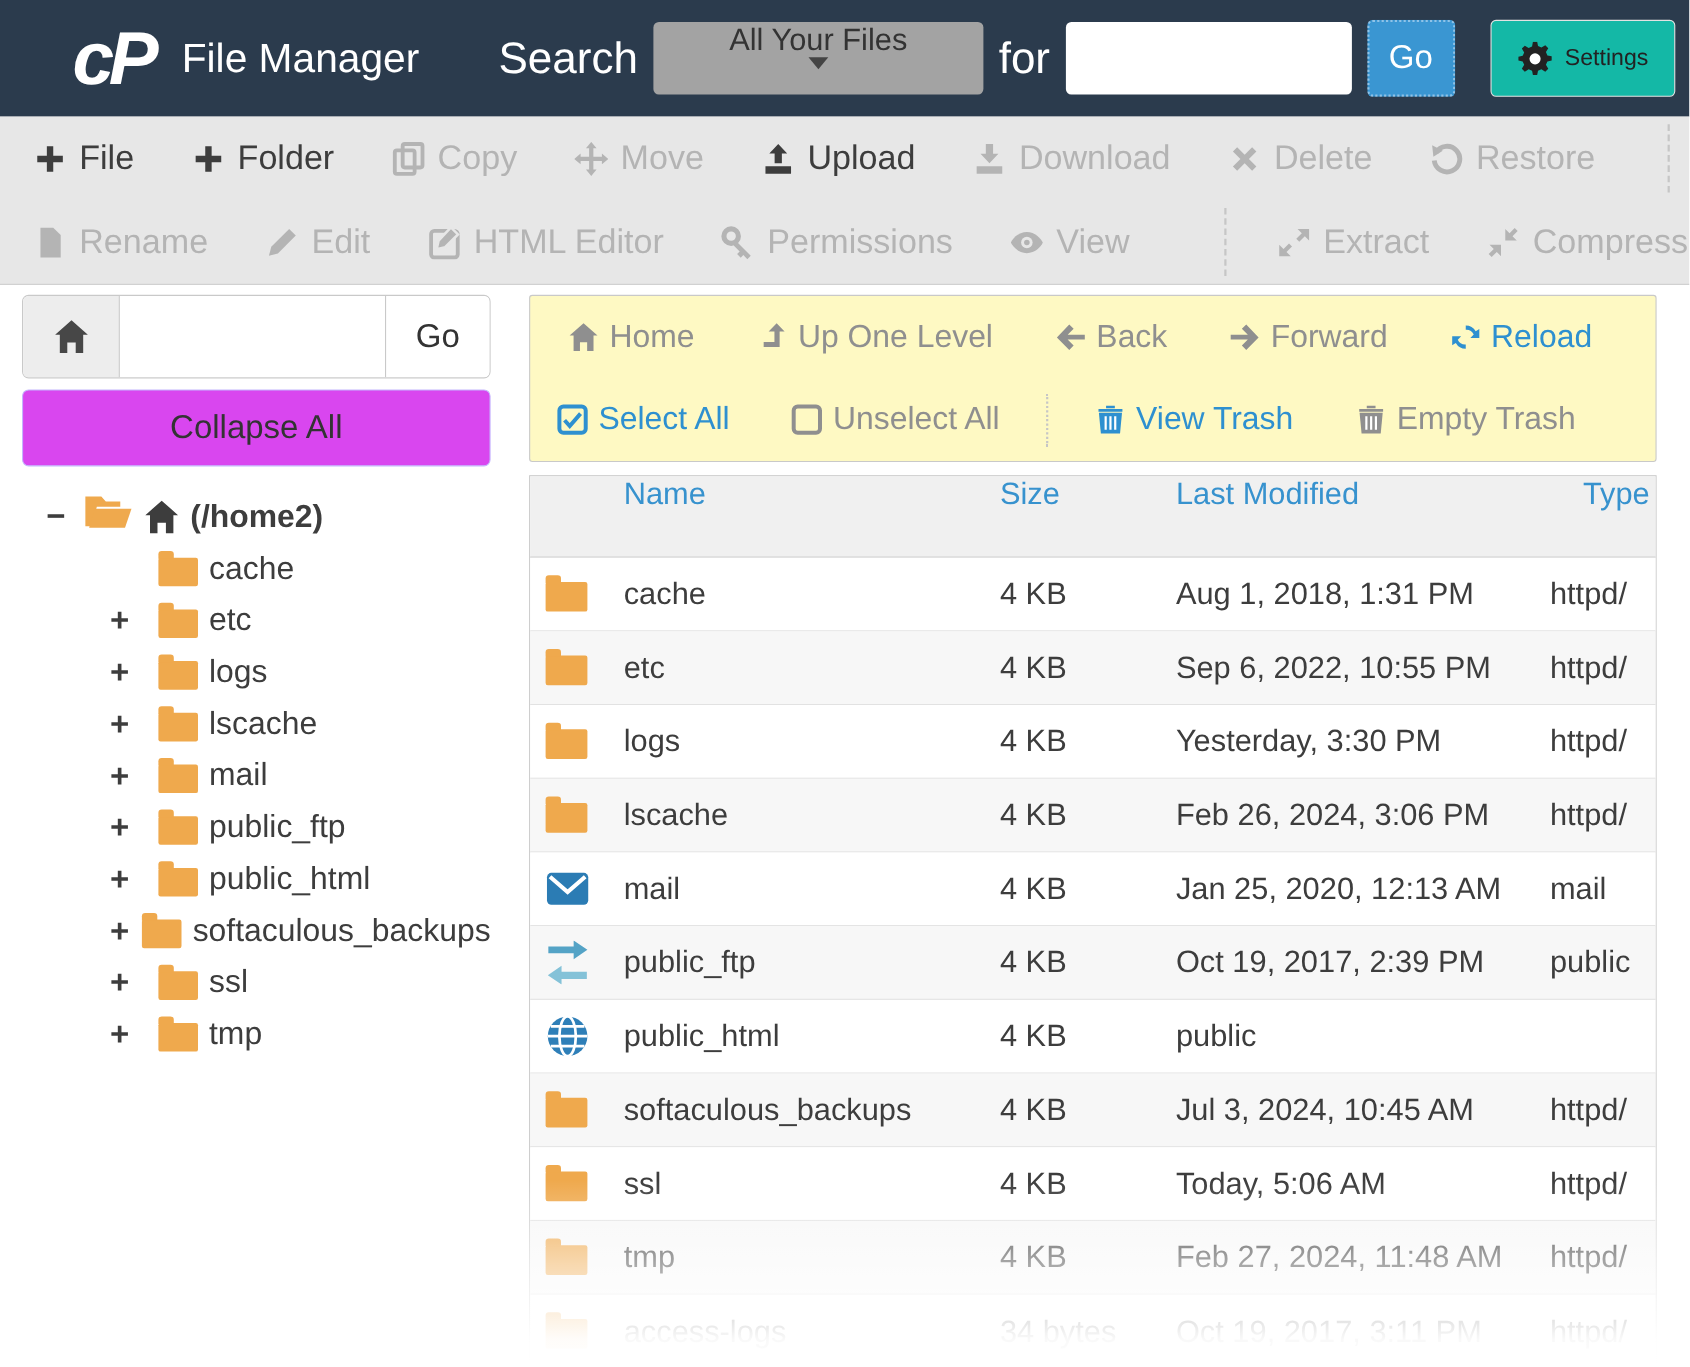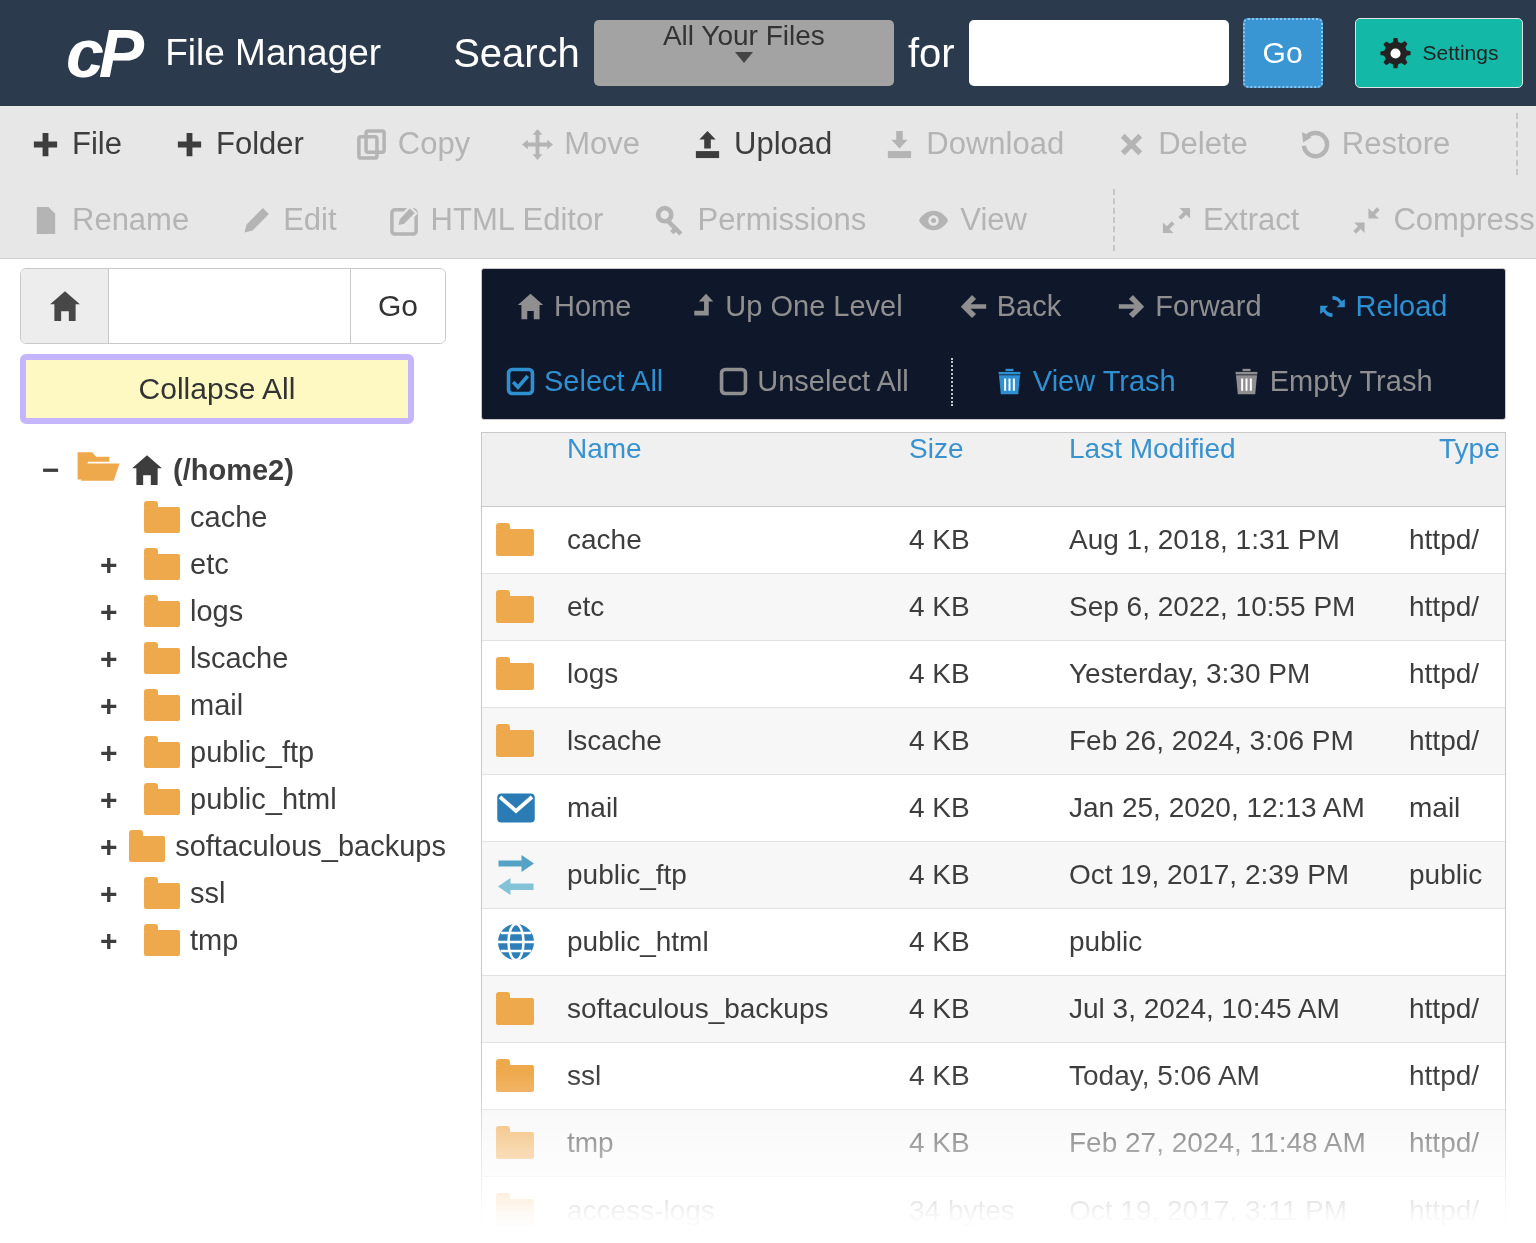--- a/index.html
+++ b/index.html
@@ -33,35 +33,35 @@
   .icon { display:inline-flex; align-items:center; }
   .icon svg { width:31px; height:31px; fill:currentColor; }
 
   
   .sidebar { position:absolute; left:20px; top:268px; width:426px; }
   .path-group { display:flex; height:76px; border:1px solid #c9c9c9; border-radius:6px; overflow:hidden; background:#fff; }
   .home-seg { width:88px; background:#ededed; border-right:1px solid #c9c9c9; display:flex; align-items:center; justify-content:center; }
   .home-seg svg { width:34px; height:34px; fill:#474747; }
   .path-input { flex:1; border:none; font-size:28px; padding:0 14px; min-width:0; }
   .go-seg { width:95px; background:#fff; border:none; border-left:1px solid #c9c9c9; font-family:inherit; font-size:30px; color:#333; }
-  .collapse-btn { margin-top:10px; width:394px; height:70px; background:#fef9c3; border:6px solid #c4b5fd; border-radius:6px;
+  .collapse-btn { margin-top:10px; width:426px; height:70px; background:#d946ef; border:1px solid #c4b5fd; border-radius:6px;
     font-family:inherit; font-size:30px; color:#333; }
   .tree { margin-top:22px; font-size:29px; color:#3d3d3d; }
   .tree-root { display:flex; align-items:center; gap:9px; margin-left:22px; font-weight:bold; height:48px; }
   .tree-root .rhouse { width:34px; height:34px; fill:#3d3d3d; }
   .toggle { display:inline-block; width:34px; font-weight:bold; font-size:30px; text-align:left; color:#3d3d3d; }
   .tree ul { list-style:none; margin-left:80px; }
   .tree-item { display:flex; align-items:center; gap:10px; height:47px; }
   .folder { position:relative; width:36px; height:26px; background:#efa94d; border-radius:2px; flex:0 0 auto; margin-top:4px; }
   .folder::before { content:""; position:absolute; top:-6px; left:0; width:14px; height:7px; background:#efa94d; border-radius:3px 3px 0 0; }
   .openfolder svg { width:46px; height:34px; }
 
   
   .rpanel { position:absolute; left:481px; top:268px; width:1025px; }
-  .navbox { border:1px solid #c9c9c9; border-radius:3px; background:#0f172a; }
+  .navbox { border:1px solid #c9c9c9; border-radius:3px; background:#fef9c3; }
   .nav-row { display:flex; align-items:center; height:75px; font-size:29px; gap:56px; padding-left:34px; }
   .nav-row.second { padding-left:24px; }
   .nav-link { display:flex; align-items:center; gap:9px; background:none; border:none; font-family:inherit;
     font-size:29px; color:#8f8f8f; white-space:nowrap; }
   .nav-link.blue { color:#2e90d0; }
   .nav-link svg { width:29px; height:29px; fill:currentColor; }
   .nav-sep { height:48px; border-left:2px dotted #c6c6c6; margin:0 -14px; }
 
   
   .listing { margin-top:12px; border:1px solid #c9c9c9; background:#fff; }

